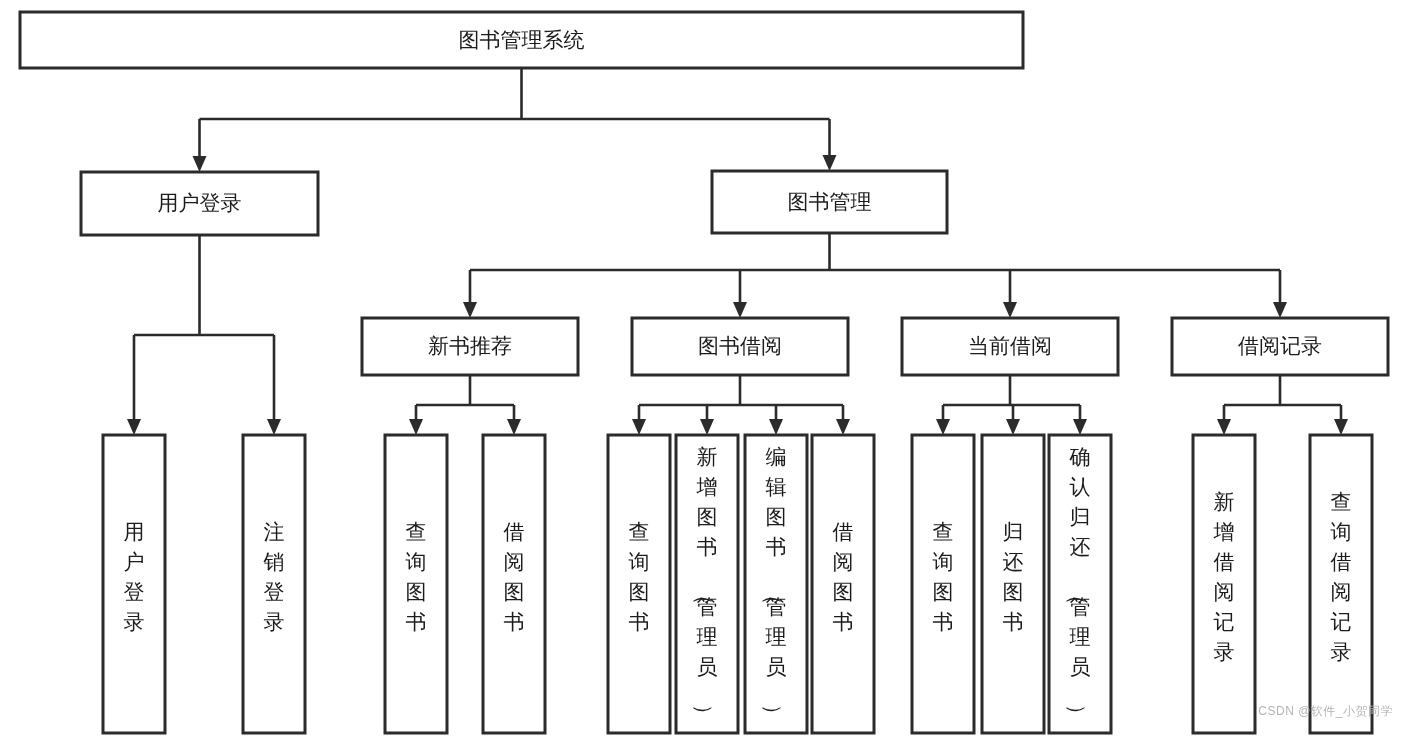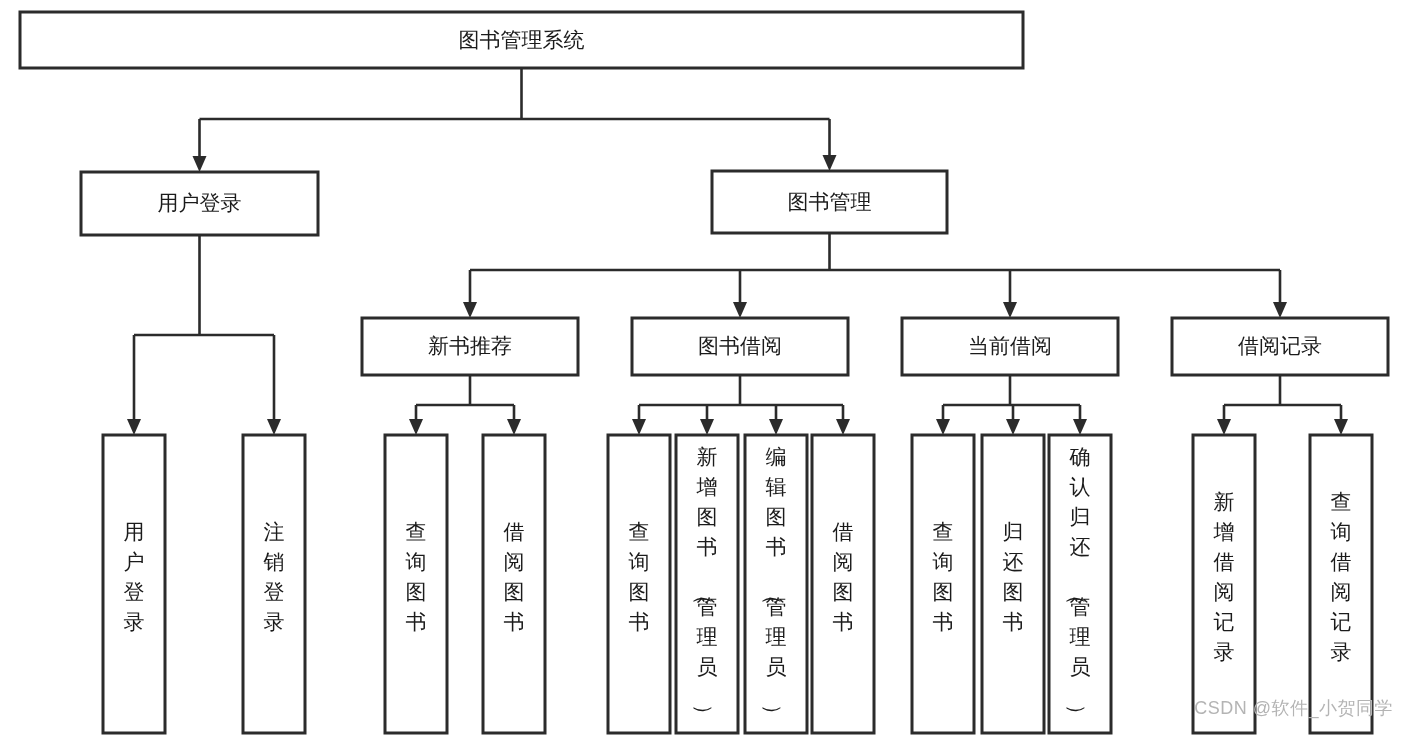--- a/index.html
+++ b/index.html
@@ -50,21 +50,21 @@
   }
   .arrow-head {
     fill: #2b2b2b;
     stroke: none;
   }
   .watermark {
     position: absolute;
     right: 12px;
     bottom: 6px;
     font-family: "Liberation Sans", "DejaVu Sans", sans-serif;
-    font-size: 18px;
+    font-size: 12px;
     color: #b4b4b4;
     white-space: nowrap;
     pointer-events: none;
     letter-spacing: 0.5px;
   }
 </style>
 </head>
 <body>
 
 <div id="diagram-root">

